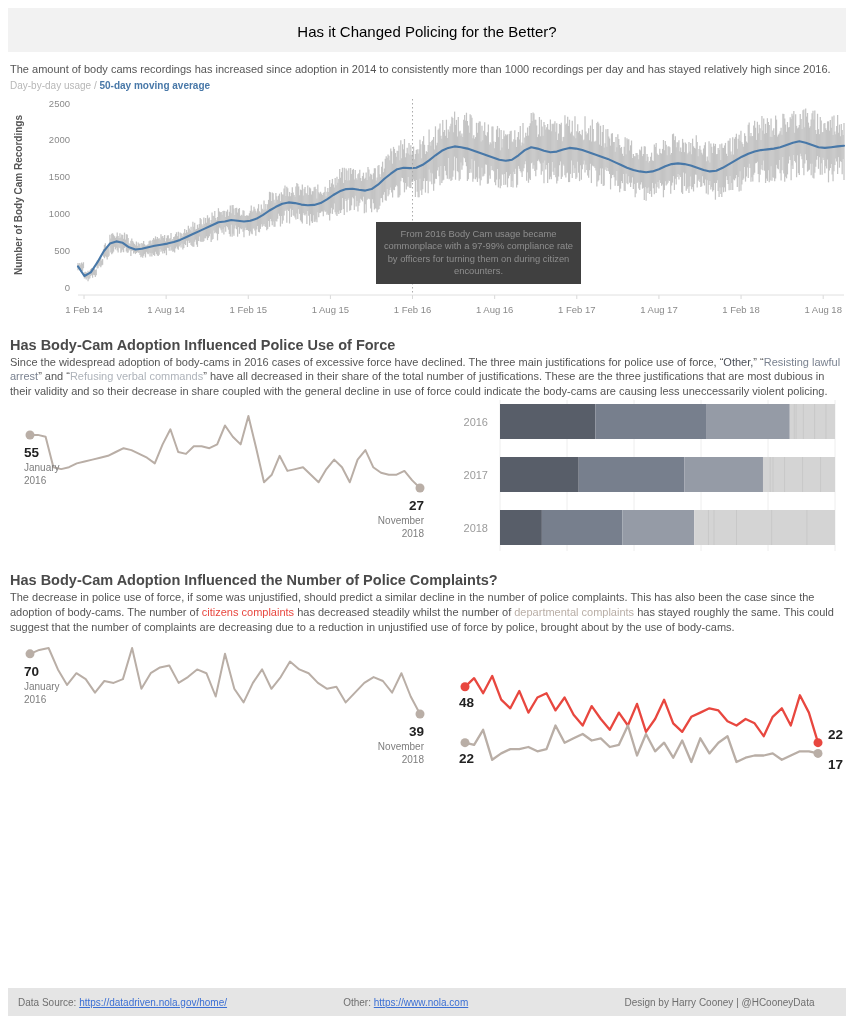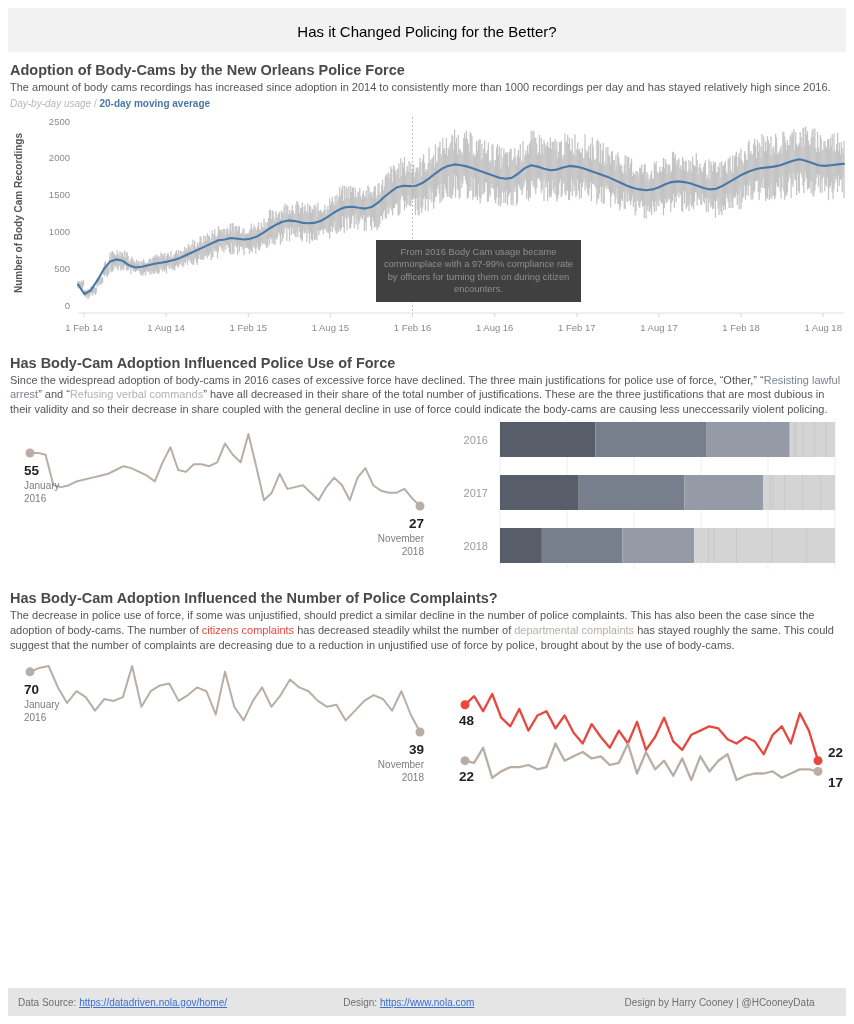--- a/index.html
+++ b/index.html
@@ -18,21 +18,21 @@
     padding:10px 0 12px 0;
     text-align:center;
   }
   .main-title { font-size:23px; font-weight:bold; color:#2d2d2d; letter-spacing:-0.2px; }
   .sub-title  { font-size:15px; color:#000000; margin-top:5px; }
 
   .section { padding:0 10px; }
   .sec-head { font-size:14.5px; font-weight:bold; color:#4a4a4a; margin:0 0 2px 0; }
   .sec-body { font-size:11px; line-height:14.6px; color:#555; }
   .legend-line { font-size:10px; margin-top:3px; }
-  .lg-grey { color:#b7b7b7;font-style:italic; }
+  .lg-grey { color:#b7b7b7; }
   .lg-sep  { color:#b7b7b7; }
   .lg-blue { color:#4878a8; font-weight:bold; }
 
   .hl-dark  { color:#4a4f58; }
   .hl-mid   { color:#7a8290; }
   .hl-light { color:#aeb3ba;margin-top:15px; }
   .hl-red   { color:#e8473f; }
   .hl-tan   { color:#b9aea6; }
 
   .chart-wrap { position:relative; }
@@ -67,26 +67,25 @@
   .footer a { color:#3b6fd4; }
 </style>
 </head>
 <body>
 
 <div class="header-band">
   <div class="sub-title">Has it Changed Policing for the Better?</div>
 </div>
 
 <div class="section" style="margin-top:10px;">
-  <div class="sec-head">Adoption of Body-Cams by the New Orleans Police Force</div>
   <div class="sec-body">The amount of body cams recordings has increased since adoption in 2014 to consistently more than 1000 recordings per day and has stayed relatively high since 2016.</div>
   <div class="legend-line">
     <span class="lg-grey">Day-by-day usage</span>
     <span class="lg-sep">/</span>
-    <span class="lg-blue">20-day moving average</span>
+    <span class="lg-blue">50-day moving average</span>
   </div>
 </div>
 
 <div class="chart-wrap" style="height:240px;">
   <svg id="svg-main" width="854" height="240">
       <text x="70" y="199.5" text-anchor="end" class="axis-text">0</text>
       <text x="70" y="162.7" text-anchor="end" class="axis-text">500</text>
       <text x="70" y="125.89999999999999" text-anchor="end" class="axis-text">1000</text>
       <text x="70" y="89.10000000000001" text-anchor="end" class="axis-text">1500</text>
       <text x="70" y="52.29999999999998" text-anchor="end" class="axis-text">2000</text>
@@ -1048,16 +1047,16 @@
       <text x="828" y="104.65" class="endpt-num" text-anchor="start">22</text>
       <text x="828" y="135.4" class="endpt-num" text-anchor="start">17</text>
     </svg>
 </div>
 
 <div class="footer">
   <div class="c1">
     <span>Data Source: </span><a href="#">https://datadriven.nola.gov/home/</a>
   </div>
   <div class="c2">
-    <span>Design: </span><a href="#">https://www.nola.com</a>
+    <span>Other: </span><a href="#">https://www.nola.com</a>
   </div>
   <div class="c3">Design by Harry Cooney | @HCooneyData</div>
 </div>
 
 </body></html>

